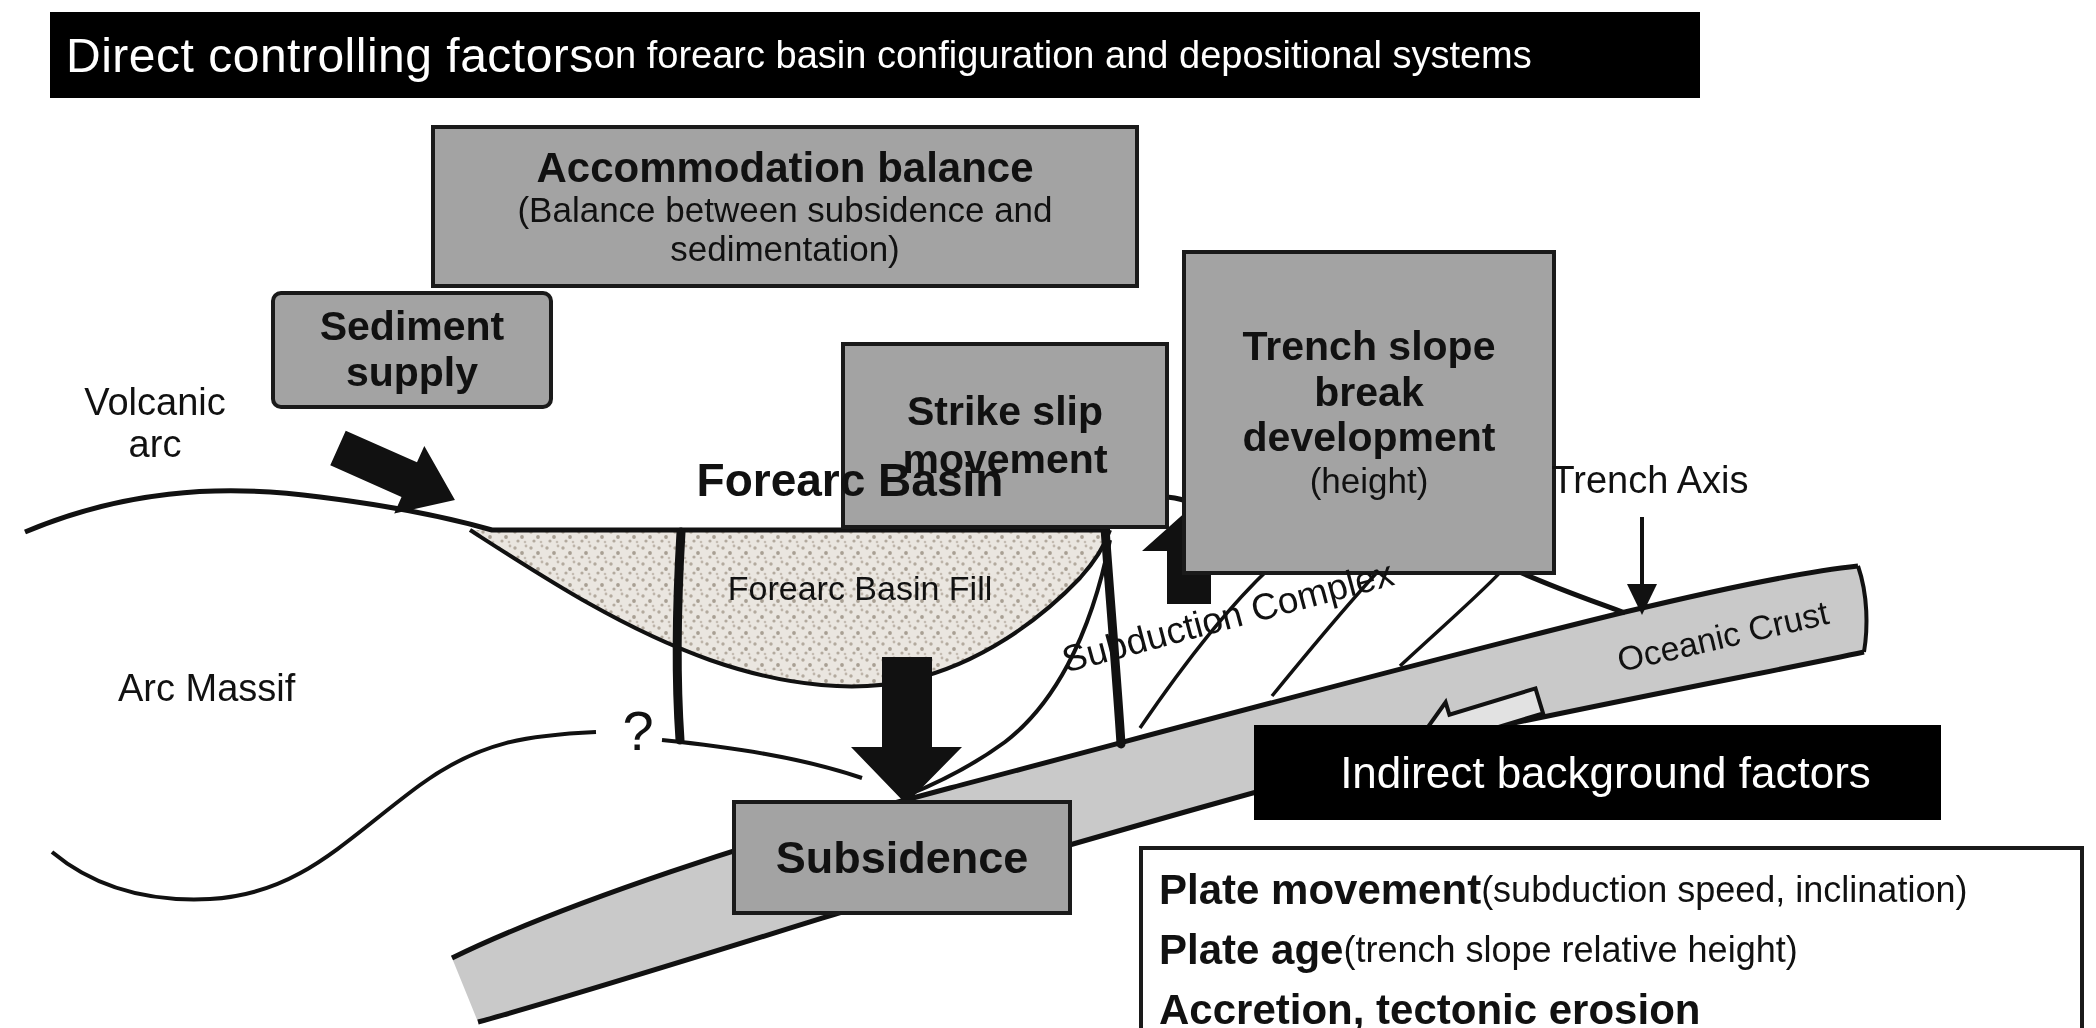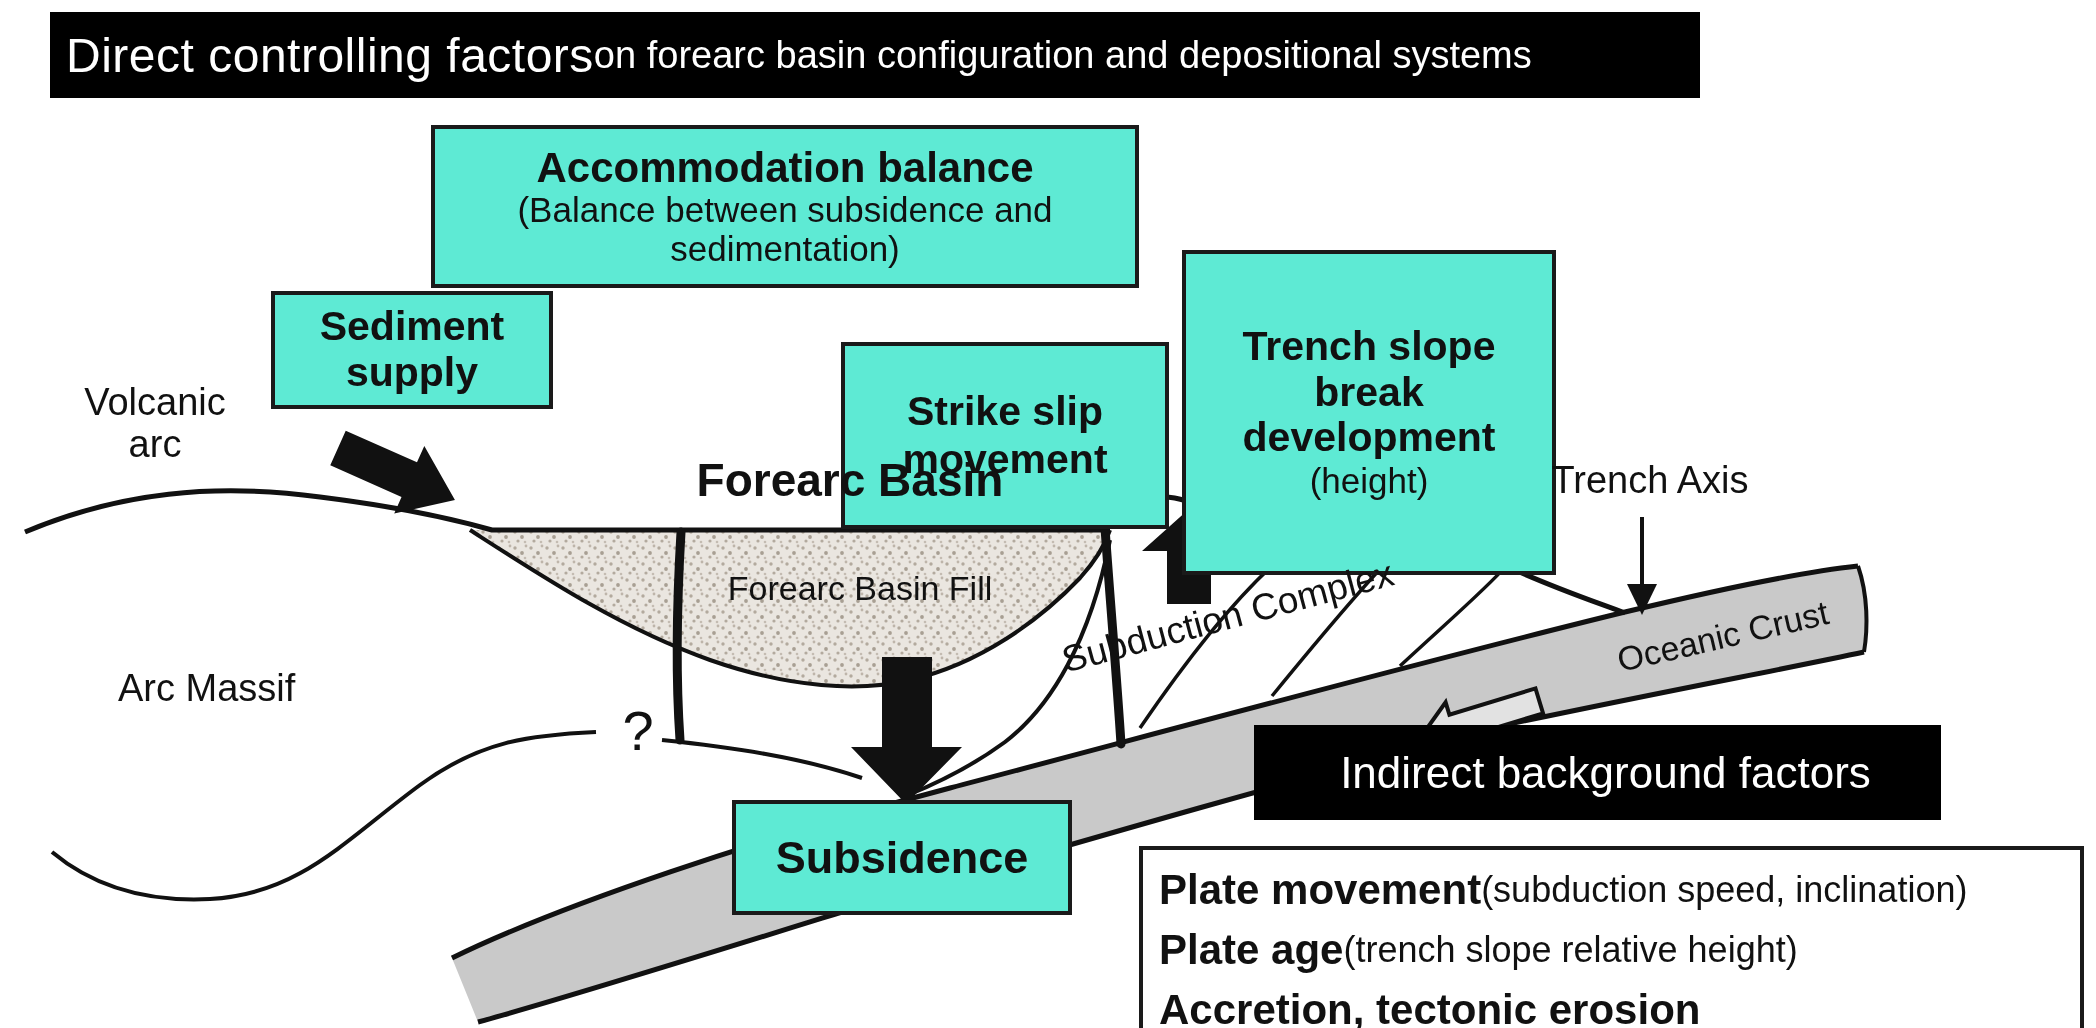--- a/index.html
+++ b/index.html
@@ -4,27 +4,27 @@
 <style>
   html,body{margin:0;padding:0;background:#ffffff;}
   .canvas{position:relative;width:2096px;height:1028px;background:#ffffff;overflow:hidden;
           font-family:"Liberation Sans","DejaVu Sans",sans-serif;color:#111;}
   svg.terrain{position:absolute;left:0;top:0;width:2096px;height:1028px;}
   .abs{position:absolute;}
   .banner{background:#000;color:#fff;display:flex;align-items:center;}
   .banner-top{left:50px;top:12px;width:1650px;height:86px;padding-left:16px;box-sizing:border-box;}
   .banner-top .big{font-size:48px;letter-spacing:0.5px;}
   .banner-top .small{font-size:38px;}
-  .wbox{background:#5eead4;border:4px solid #1a1a1a;display:flex;flex-direction:column;
+  .wbox{background:#a3a3a3;border:4px solid #1a1a1a;display:flex;flex-direction:column;
         align-items:center;justify-content:center;text-align:center;box-sizing:border-box;}
   .wbox .t{font-weight:bold;}
   .box-accommodation{left:431px;top:125px;width:708px;height:163px;}
   .box-accommodation .t{font-size:42px;line-height:1.1;}
   .box-accommodation .s{font-size:35px;line-height:1.1;width:580px;}
-  .box-sediment{left:271px;top:291px;width:282px;height:118px;}
+  .box-sediment{left:271px;top:291px;width:282px;height:118px;border-radius:10px;}
   .box-sediment .t{font-size:41px;line-height:1.12;width:210px;}
   .box-strike{left:841px;top:342px;width:328px;height:187px;}
   .box-strike .t{font-size:41px;line-height:1.15;width:240px;}
   .box-trench{left:1182px;top:217px;width:374px;height:325px;margin-top:33px;}
   .box-trench .t{font-size:41px;line-height:1.12;width:260px;}
   .box-trench .s{font-size:35px;}
   .box-subsidence{left:732px;top:800px;width:340px;height:115px;}
   .box-subsidence .t{font-size:45px;}
   .lbl{position:absolute;font-size:38px;line-height:1.1;text-align:center;}
   .lbl-volcanic{left:55px;top:382px;width:200px;}

